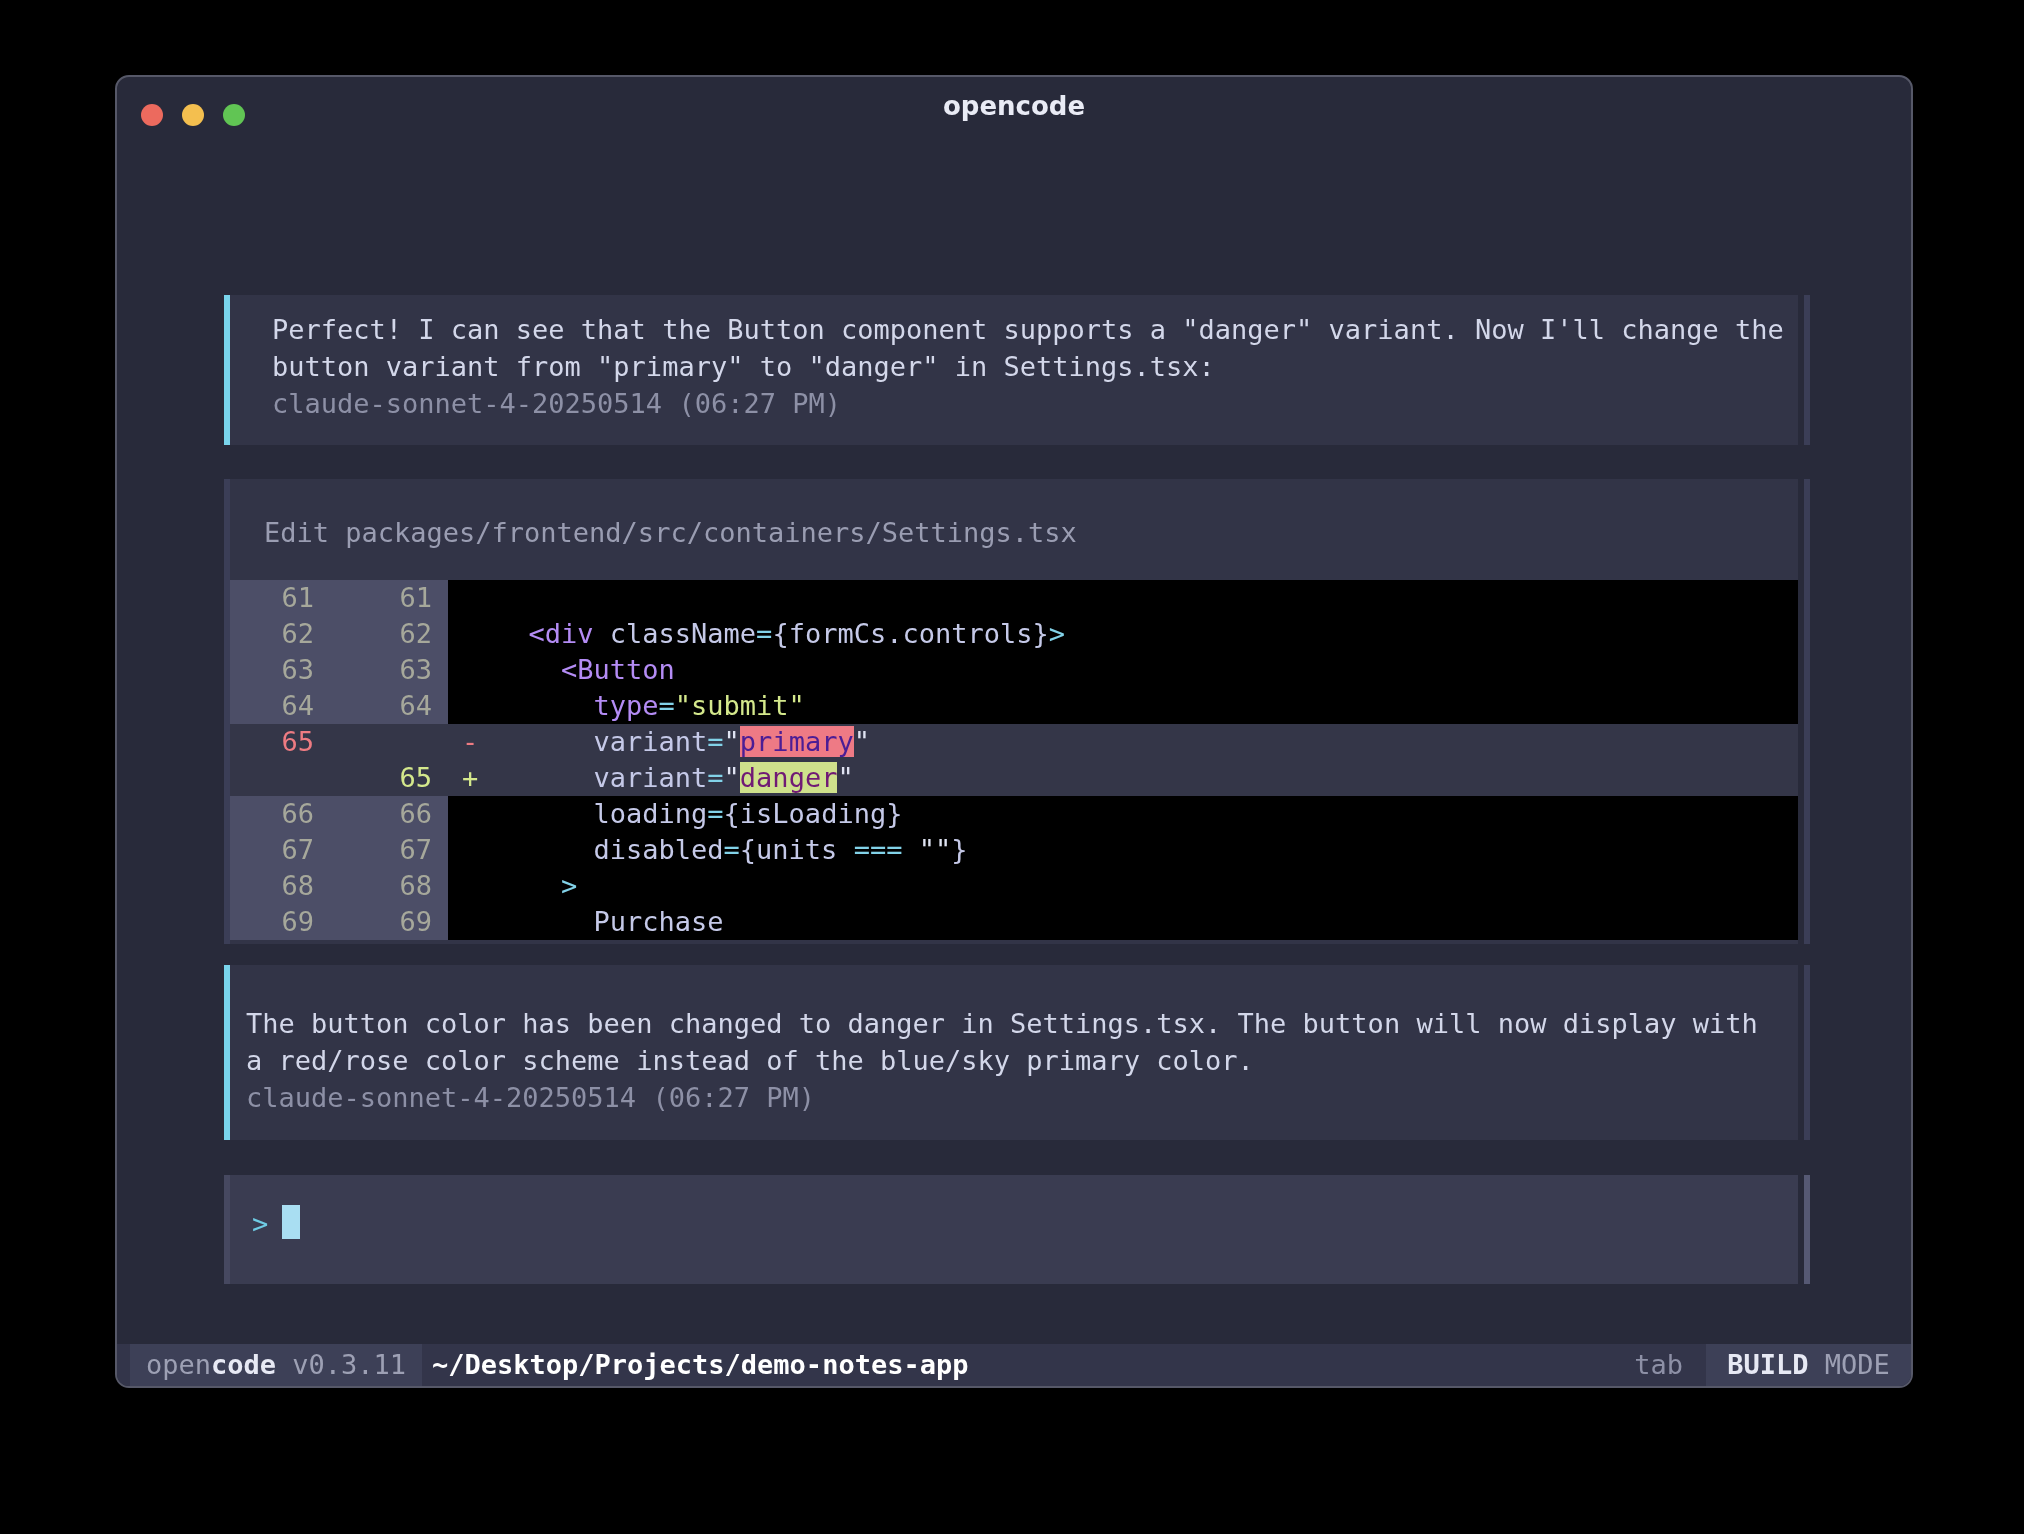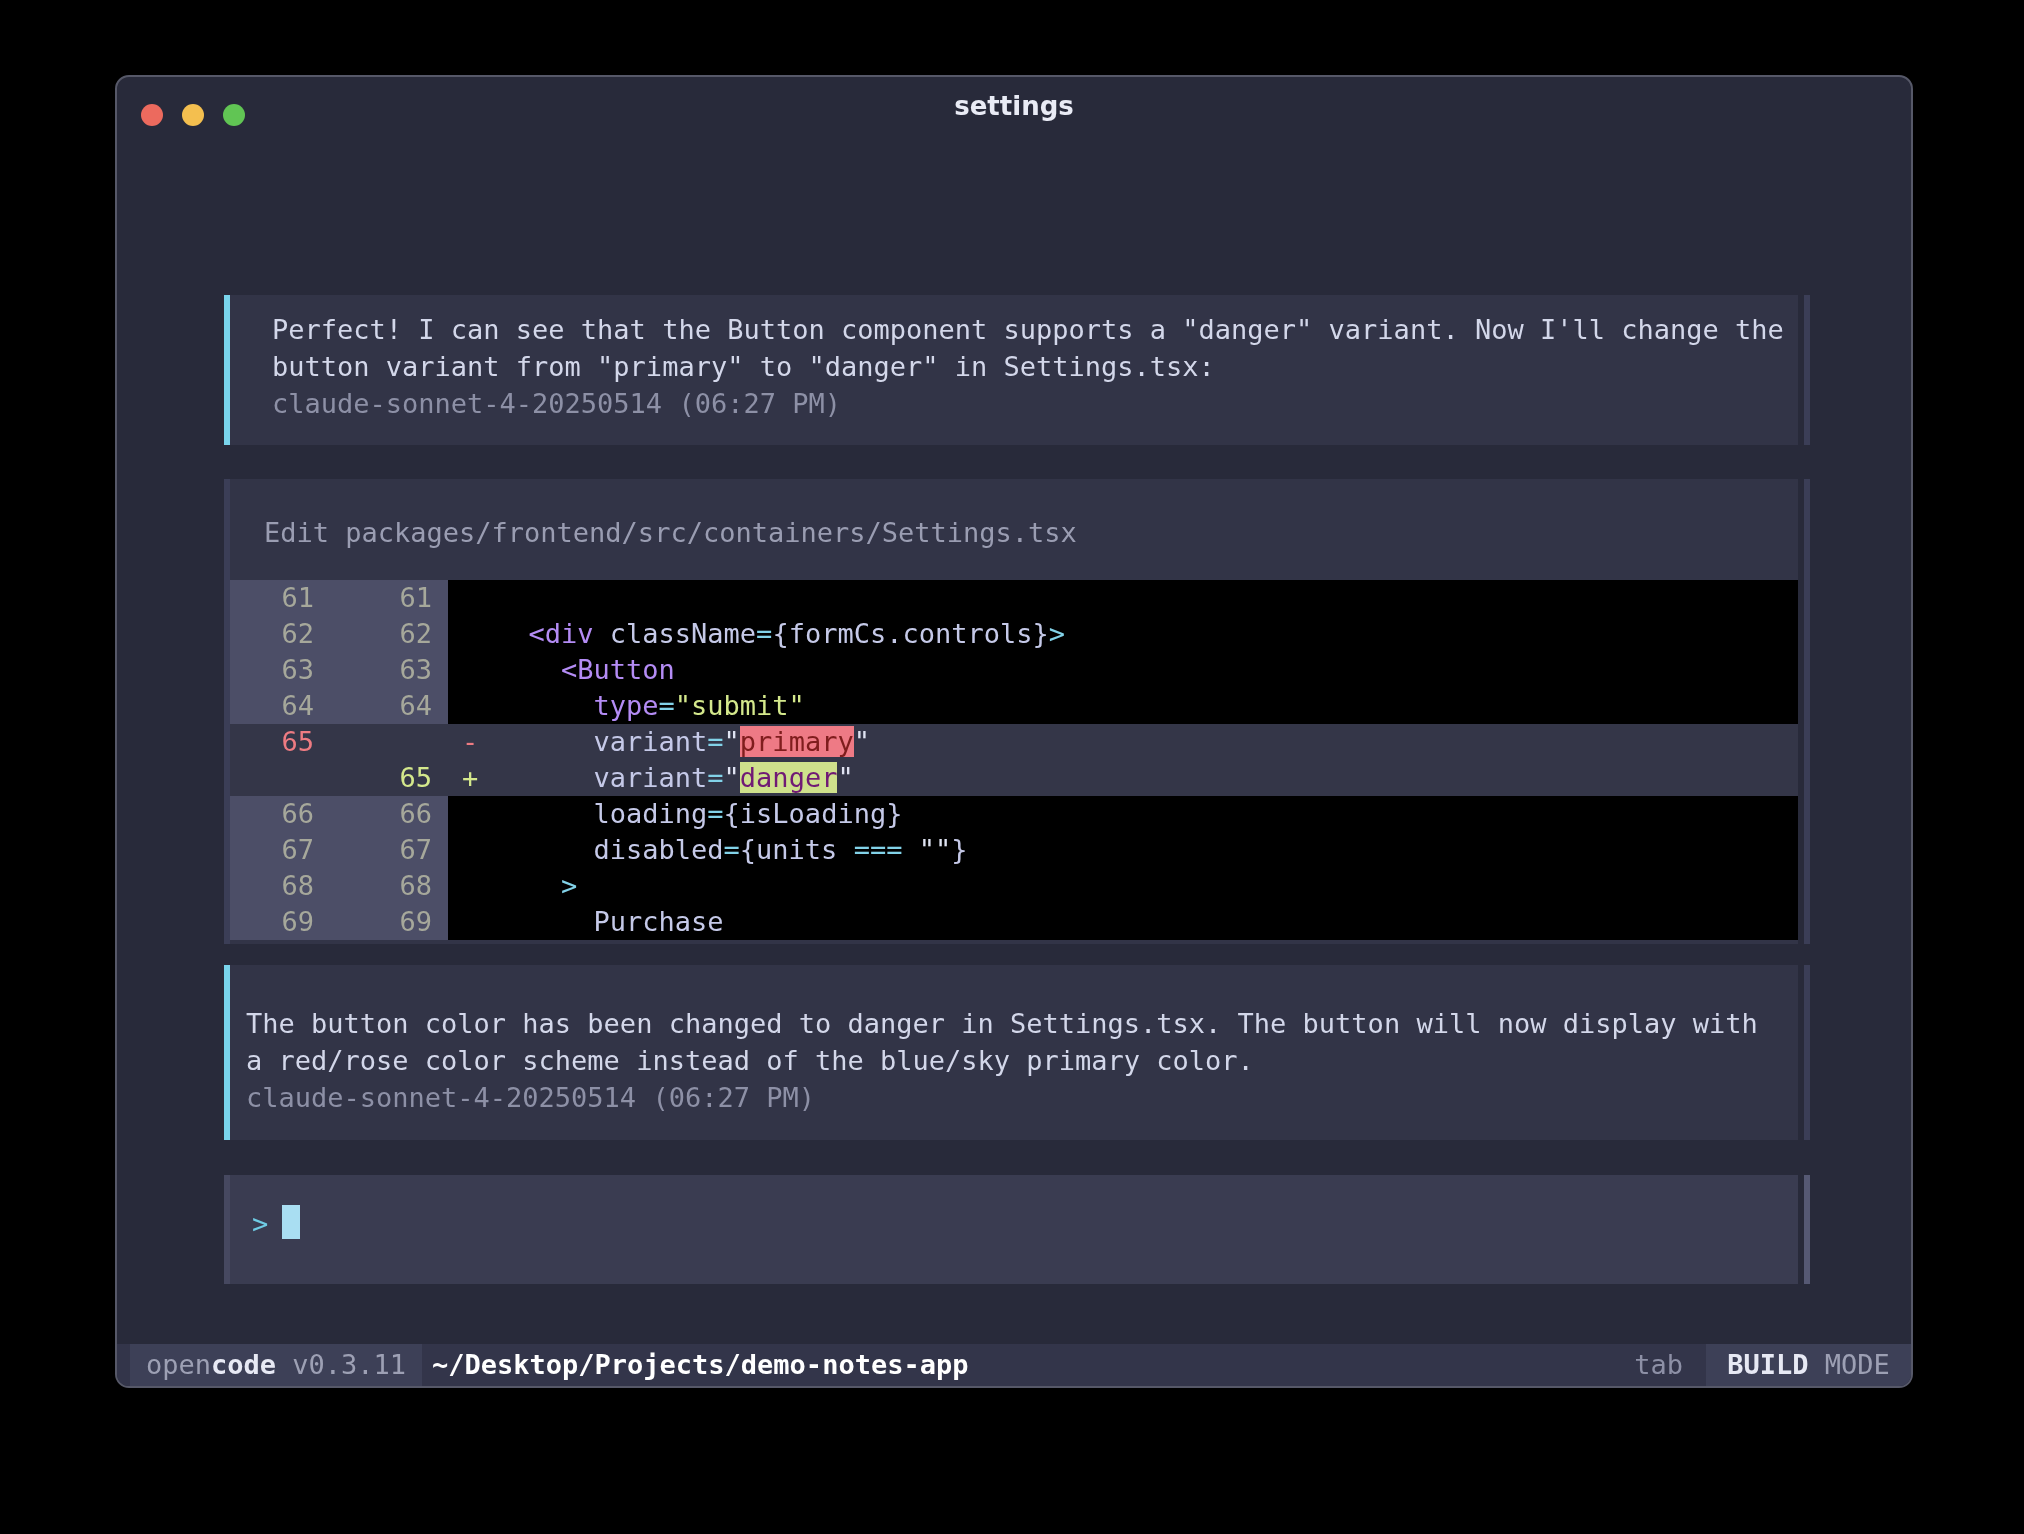--- a/index.html
+++ b/index.html
@@ -52,21 +52,21 @@
   .add .d-new{color:#d4e88c;}
   .d-marker{flex:none;width:48px;padding-left:14px;white-space:pre;}
   .del .d-marker{color:#ee7b82;}
   .add .d-marker{color:#d4e88c;}
   .d-content{white-space:pre;}
   .tk-purple{color:#b48cf5;}
   .tk-peri{color:#c5c9e8;}
   .tk-cyan{color:#82d2e8;}
   .tk-green{color:#d4e88c;}
   .tk-light{color:#dfe3f2;}
-  .tk-del-hl{background:#ee7a85;color:#7f1d1d;}
+  .tk-del-hl{background:#ee7a85;color:#4c1d95;}
   .tk-add-hl{background:#cfe18c;color:#701a75;}
   
   .input-box{top:1098px;height:109px;}
   .input-box .inner{background:#3a3c51;padding:30px 0 0 22px;}
   .input-box .bar-l{background:#464860;}
   .input-box .bar-r{background:#565974;}
   .prompt-char{color:#6fcce4;}
   .cursor{display:inline-block;width:18px;height:34px;background:#a9def2;vertical-align:-6px;margin-left:14px;}
   
   .hints{position:absolute;left:107px;top:1218px;width:1586px;height:40px;line-height:40px;}
@@ -91,21 +91,21 @@
 <body>
 
 <div class="window">
 
   <div class="titlebar">
     <div class="traffic">
       <span class="light" id="tl-close" style="background: rgb(236, 106, 94);"></span>
       <span class="light" id="tl-min" style="background: rgb(244, 191, 79);"></span>
       <span class="light" id="tl-zoom" style="background: rgb(97, 197, 84);"></span>
     </div>
-    <div class="win-title">settings</div>
+    <div class="win-title">opencode</div>
   </div>
 
 
   <div class="block msg msg1">
     <span class="bar-l"></span>
     <div class="inner">
       <div class="msg-lines">
           <div>Perfect! I can see that the Button component supports a "danger" variant. Now I'll change the</div>
           <div>button variant from "primary" to "danger" in Settings.tsx:</div>
         </div>

